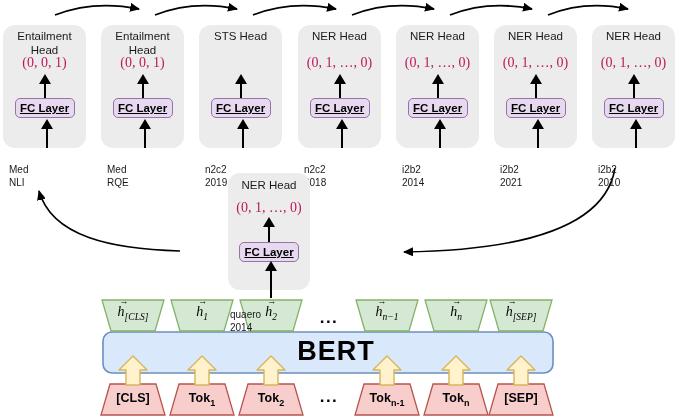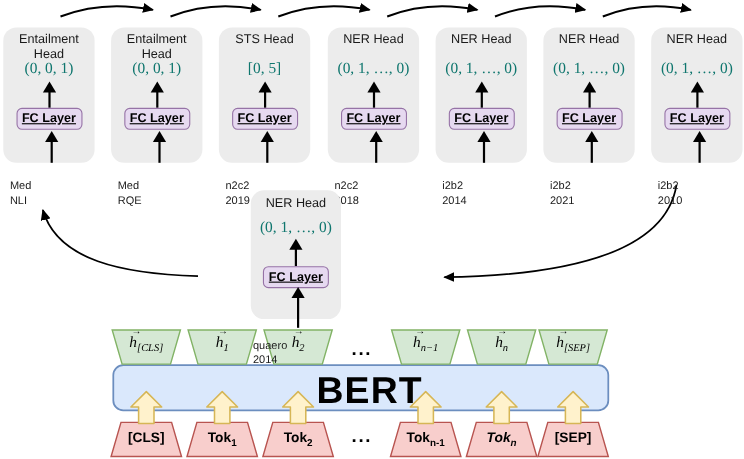--- a/index.html
+++ b/index.html
@@ -12,21 +12,21 @@
   
   .head-card{
     position:absolute;background:var(--card_bg);border-radius:12px;
   }
   .card-title{
     position:absolute;top:5px;left:3px;right:3px;text-align:center;
     font-size:11.5px;line-height:1.18;color:#1a1a1a;
   }
   .card-output{
     position:absolute;top:30px;left:0;right:0;text-align:center;
-    font-family:"Liberation Serif",serif;font-size:14px;color:#0f766e;
+    font-family:"Liberation Serif",serif;font-size:14px;color:#be185d;
   }
   .loop .card-title{top:6px;}
   .loop .card-output{top:27px;}
   .fc-box{
     position:absolute;top:73px;left:50%;transform:translateX(-50%);
     width:58px;height:18px;line-height:18px;text-align:center;
     background:var(--fc_fill);border:1.4px solid var(--fc_border);border-radius:5px;
     font-weight:bold;font-size:11.5px;color:#000;white-space:nowrap;text-decoration:underline;
   }
   .loop .fc-box{top:69px;}
@@ -47,21 +47,21 @@
   .loop .arrow-fc-in{top:88px;height:37px;}
   .loop .arrow-fc-in .shaft{height:29px;}
   .dataset{
     position:absolute;top:95px;left:6px;font-size:10px;line-height:12.5px;color:#1a1a1a;margin-top:44px;
   }
   .loop .dataset{top:92px;left:2px;width:37px;}
 
   
   .bert-label{
     position:absolute;left:103px;top:336px;width:466px;text-align:center;
-    font-weight:bold;font-size:34px;letter-spacing:1px;color:#000;
+    font-weight:bold;font-size:27px;letter-spacing:1px;color:#000;
   }
   .h-label{
     position:absolute;top:304px;width:64px;text-align:center;
     font-family:"Liberation Serif",serif;font-style:italic;font-size:14px;color:#000;white-space:nowrap;
   }
   .h-label sub{font-size:9.5px;font-style:italic;}
   .vec{position:relative;display:inline-block;font-style:italic;}
   .vec .arr{
     position:absolute;top:-8px;left:2px;font-size:9px;font-style:normal;letter-spacing:0;
   }
@@ -117,21 +117,21 @@
       <div class="h-label" style="left: 101px;"><span class="vec"><span class="arr">→</span><span>h</span></span><sub>[CLS]</sub></div>
       <div class="h-label" style="left: 170px;"><span class="vec"><span class="arr">→</span><span>h</span></span><sub>1</sub></div>
       <div class="h-label" style="left: 239px;"><span class="vec"><span class="arr">→</span><span>h</span></span><sub>2</sub></div>
       <div class="h-label" style="left: 355px;"><span class="vec"><span class="arr">→</span><span>h</span></span><sub>n−1</sub></div>
       <div class="h-label" style="left: 424px;"><span class="vec"><span class="arr">→</span><span>h</span></span><sub>n</sub></div>
       <div class="h-label" style="left: 489px;"><span class="vec"><span class="arr">→</span><span>h</span></span><sub>[SEP]</sub></div>
       <div class="token-label" style="left: 101px;"><span>[CLS]</span><sub></sub></div>
       <div class="token-label" style="left: 170px;"><span>Tok</span><sub>1</sub></div>
       <div class="token-label" style="left: 239px;"><span>Tok</span><sub>2</sub></div>
       <div class="token-label" style="left: 355px;"><span>Tok</span><sub>n-1</sub></div>
-      <div class="token-label" style="left: 424px; font-style: italic;"><span>Tok</span><sub>n</sub></div>
+      <div class="token-label" style="left: 424px;"><span>Tok</span><sub>n</sub></div>
       <div class="token-label" style="left: 489px;"><span>[SEP]</span><sub></sub></div>
       <div class="ellipsis" style="left: 311px; top: 308px;">...</div>
       <div class="ellipsis" style="left: 311px; top: 387px;">...</div>
     </div>
   <div class="bert-label">BERT</div>
 <div class="head-card" style="left: 3px; top: 25px; width: 83px; height: 123px;">
     <div class="card-title">Entailment Head</div>
     <div class="card-output">(0, 0, 1)</div>
     <div class="arrow-up arrow-fc-out">
         <i class="head"></i>
@@ -159,21 +159,20 @@
         <i class="head"></i>
         <i class="shaft"></i>
       </div>
     <div class="dataset">
       <div>Med</div>
       <div>RQE</div>
     </div>
   </div>
     <div class="head-card" style="left: 199px; top: 25px; width: 83px; height: 123px;">
     <div class="card-title">STS Head</div>
-    <div class="card-output">[0, 5]</div>
     <div class="arrow-up arrow-fc-out">
         <i class="head"></i>
         <i class="shaft"></i>
       </div>
     <div class="fc-box">FC Layer</div>
     <div class="arrow-up arrow-fc-in">
         <i class="head"></i>
         <i class="shaft"></i>
       </div>
     <div class="dataset">

